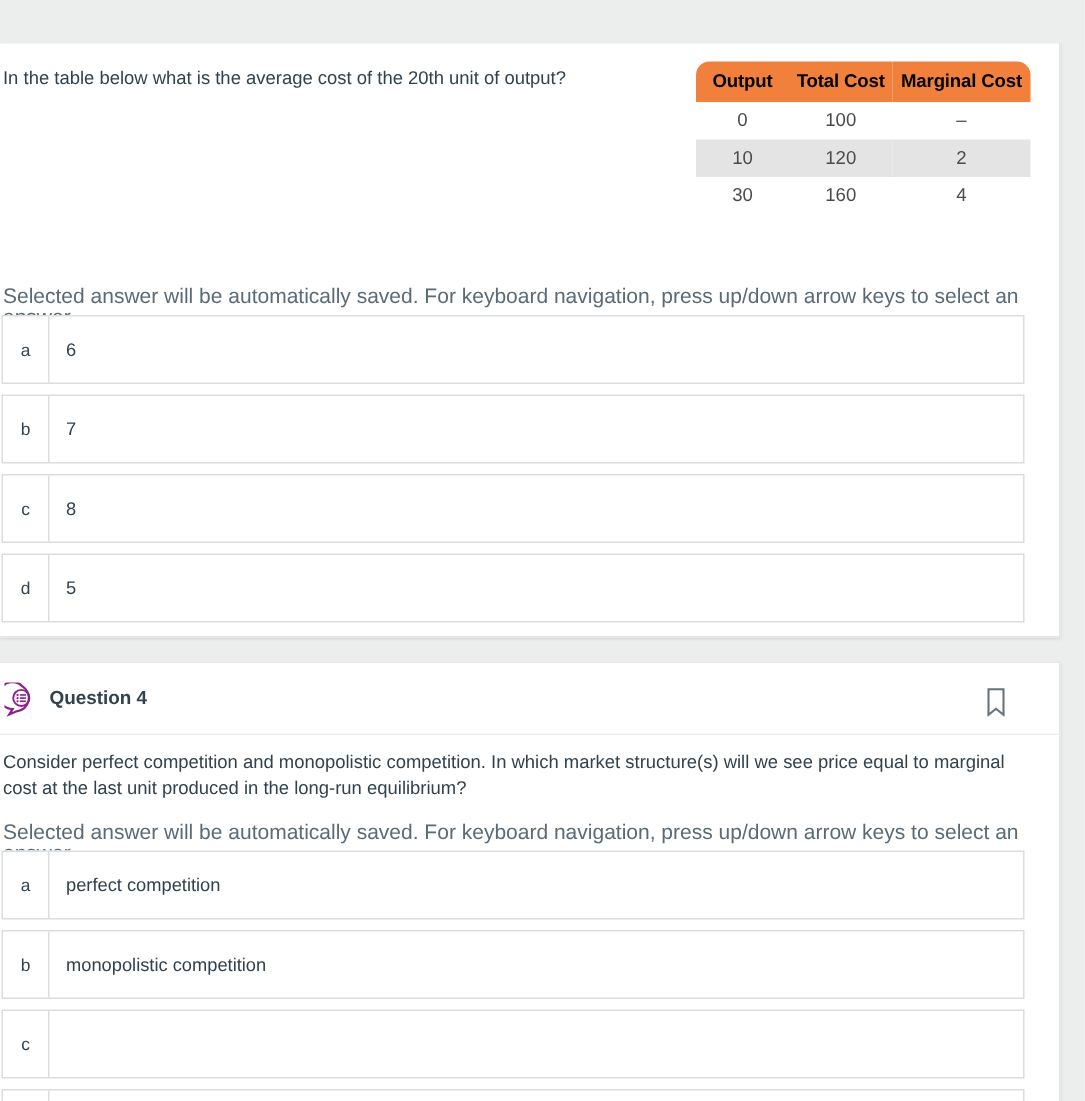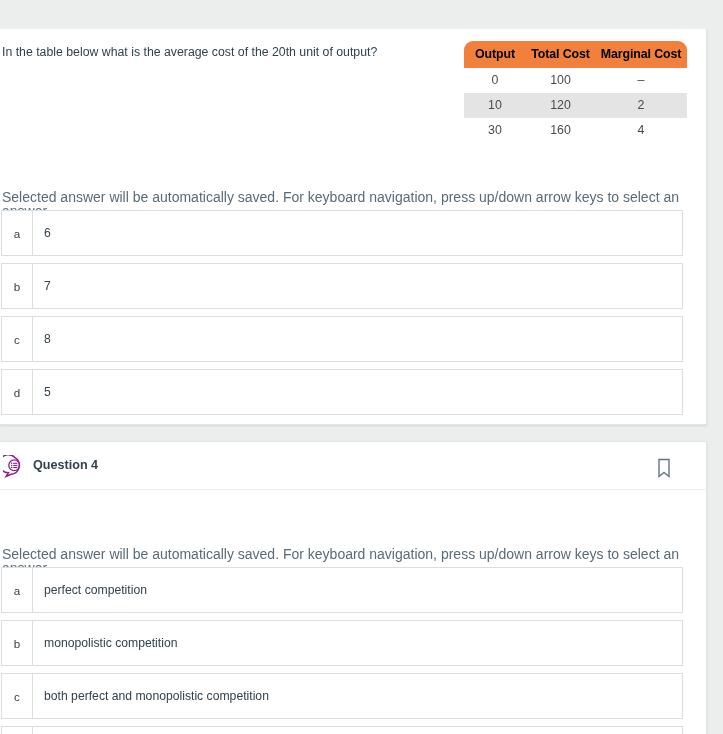--- a/index.html
+++ b/index.html
@@ -260,35 +260,35 @@
 
       <div class="q-title">Question 4</div>
 
       <span class="bookmark-btn">
         <svg width="22" height="24" viewBox="0 0 22 24">
           <path d="M6 3.5h10v17l-5-4-5 4z" fill="none" stroke="#64757f" stroke-width="1.4" stroke-linejoin="miter"></path>
         </svg>
       </span>
     </div>
 
+    <div class="q4-stem">Consider perfect competition and monopolistic competition. In which market structure(s) will we see price equal to marginal cost at the last unit produced in the long-run equilibrium?</div>
 
     <div class="hint" id="q4-hint">Selected answer will be automatically saved. For keyboard navigation, press up/down arrow keys to select an answer.</div>
 
     <div class="opts" id="q4-opts">
       <div class="opt">
         <div class="opt-letter">a</div>
         <div class="opt-text">perfect competition</div>
       </div>
       <div class="opt">
         <div class="opt-letter">b</div>
         <div class="opt-text">monopolistic competition</div>
       </div>
       <div class="opt">
         <div class="opt-letter">c</div>
-        <div class="opt-text">both perfect and monopolistic competition</div>
       </div>
       <div class="opt">
         <div class="opt-letter">d</div>
         <div class="opt-text">neither</div>
       </div>
     </div>
   </div>
 
 </div>
 

